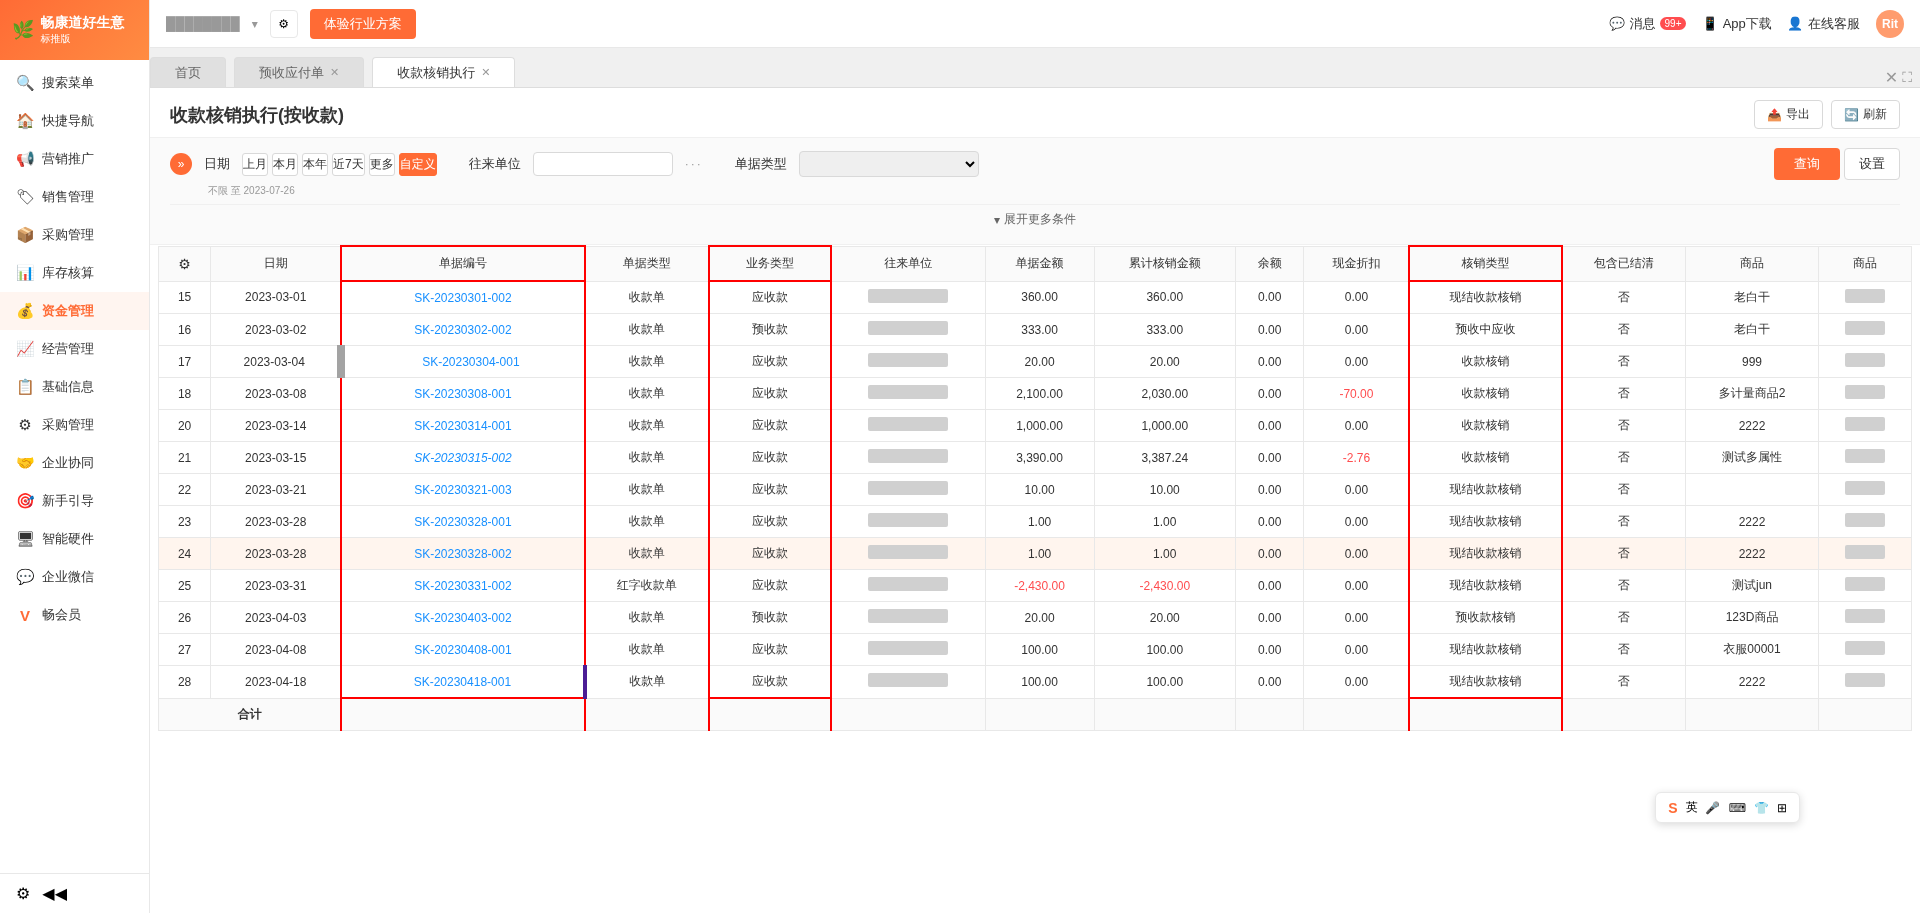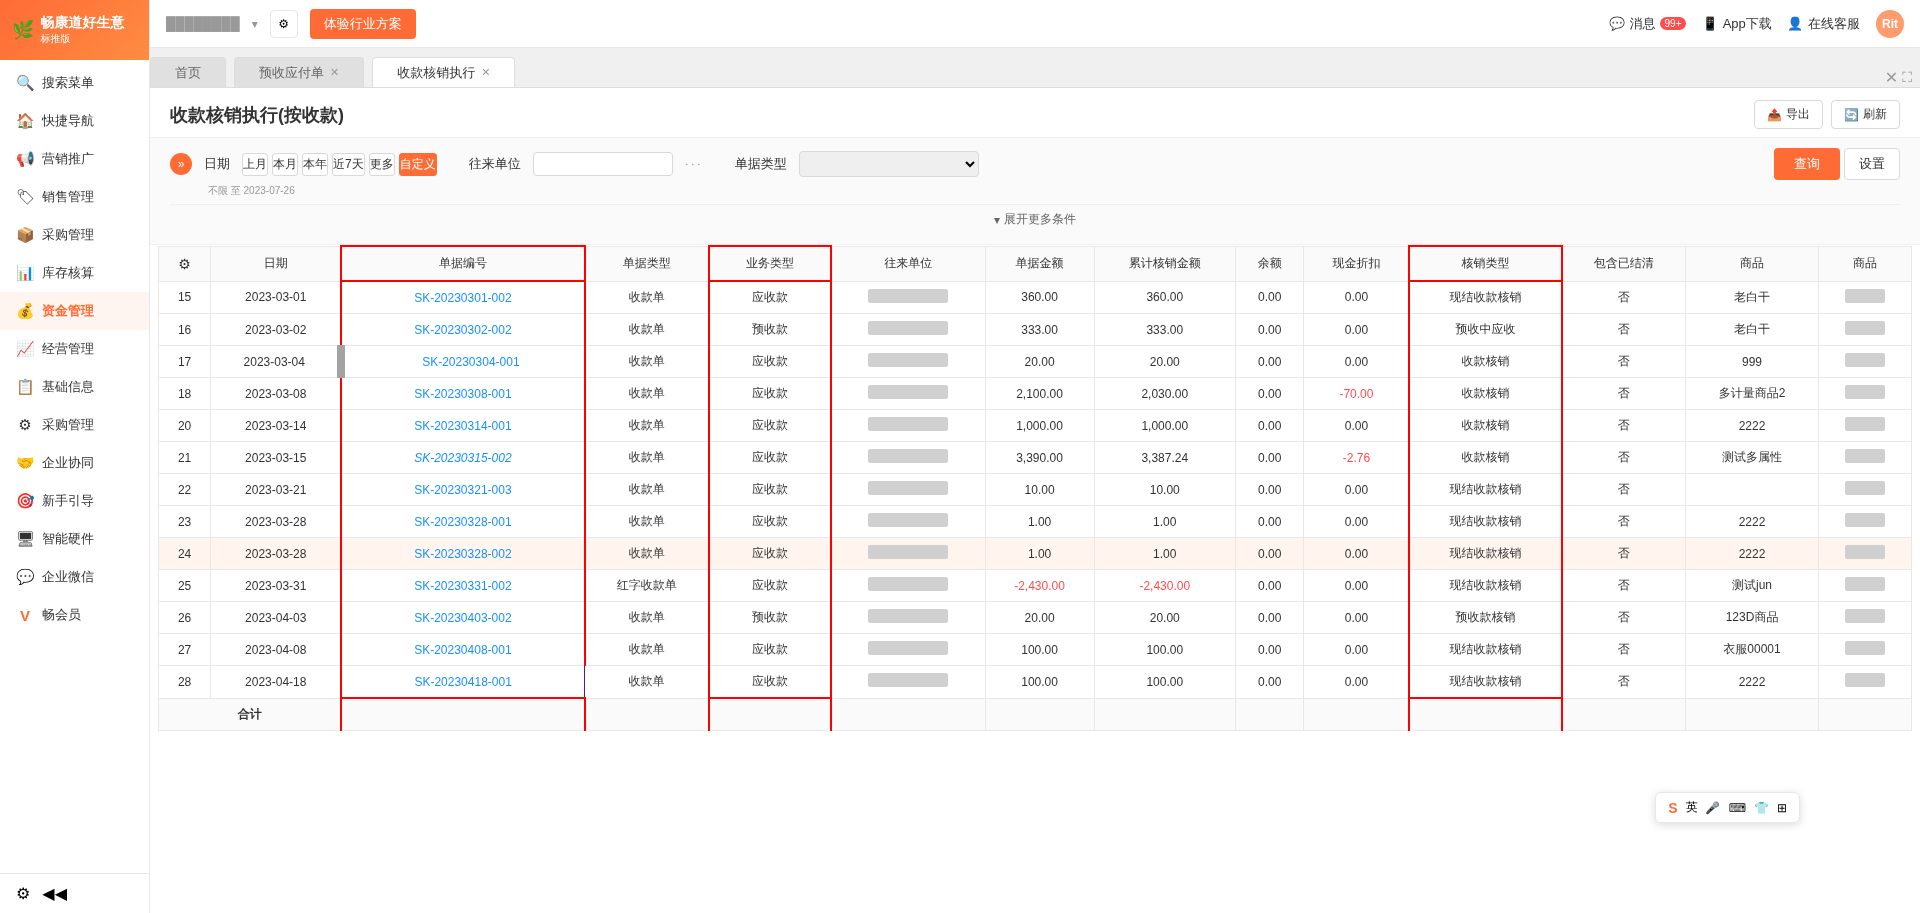--- a/index.html
+++ b/index.html
@@ -469,21 +469,21 @@
     <td>0.00</td>
     <td class="">0.00</td>
     <td style="border-left: 2px solid red; border-right: 2px solid red;">现结收款核销</td>
     <td>否</td>
     <td>衣服00001</td>
     <td><span style="display:inline-block;width:40px;height:14px;background:#d0d0d0;border-radius:2px;"></span></td>
   </tr>
             <tr>
     <td>28</td>
     <td>2023-04-18</td>
-    <td style="border-left: 2px solid red; border-right: 1px solid #4c1d95;border-bottom: 2px solid red;"><a class="link-cell">SK-20230418-001</a></td>
+    <td style="border-left: 2px solid red; border-right: 4px solid #4c1d95;border-bottom: 2px solid red;"><a class="link-cell">SK-20230418-001</a></td>
     <td>收款单</td>
     <td style="border-left: 2px solid red; border-right: 2px solid red;border-bottom: 2px solid red;">应收款</td>
     <td><span style="display:inline-block;width:80px;height:14px;background:#d0d0d0;border-radius:2px;"></span></td>
     <td class="">100.00</td>
     <td class="">100.00</td>
     <td>0.00</td>
     <td class="">0.00</td>
     <td style="border-left: 2px solid red; border-right: 2px solid red;border-bottom: 2px solid red;">现结收款核销</td>
     <td>否</td>
     <td>2222</td>

